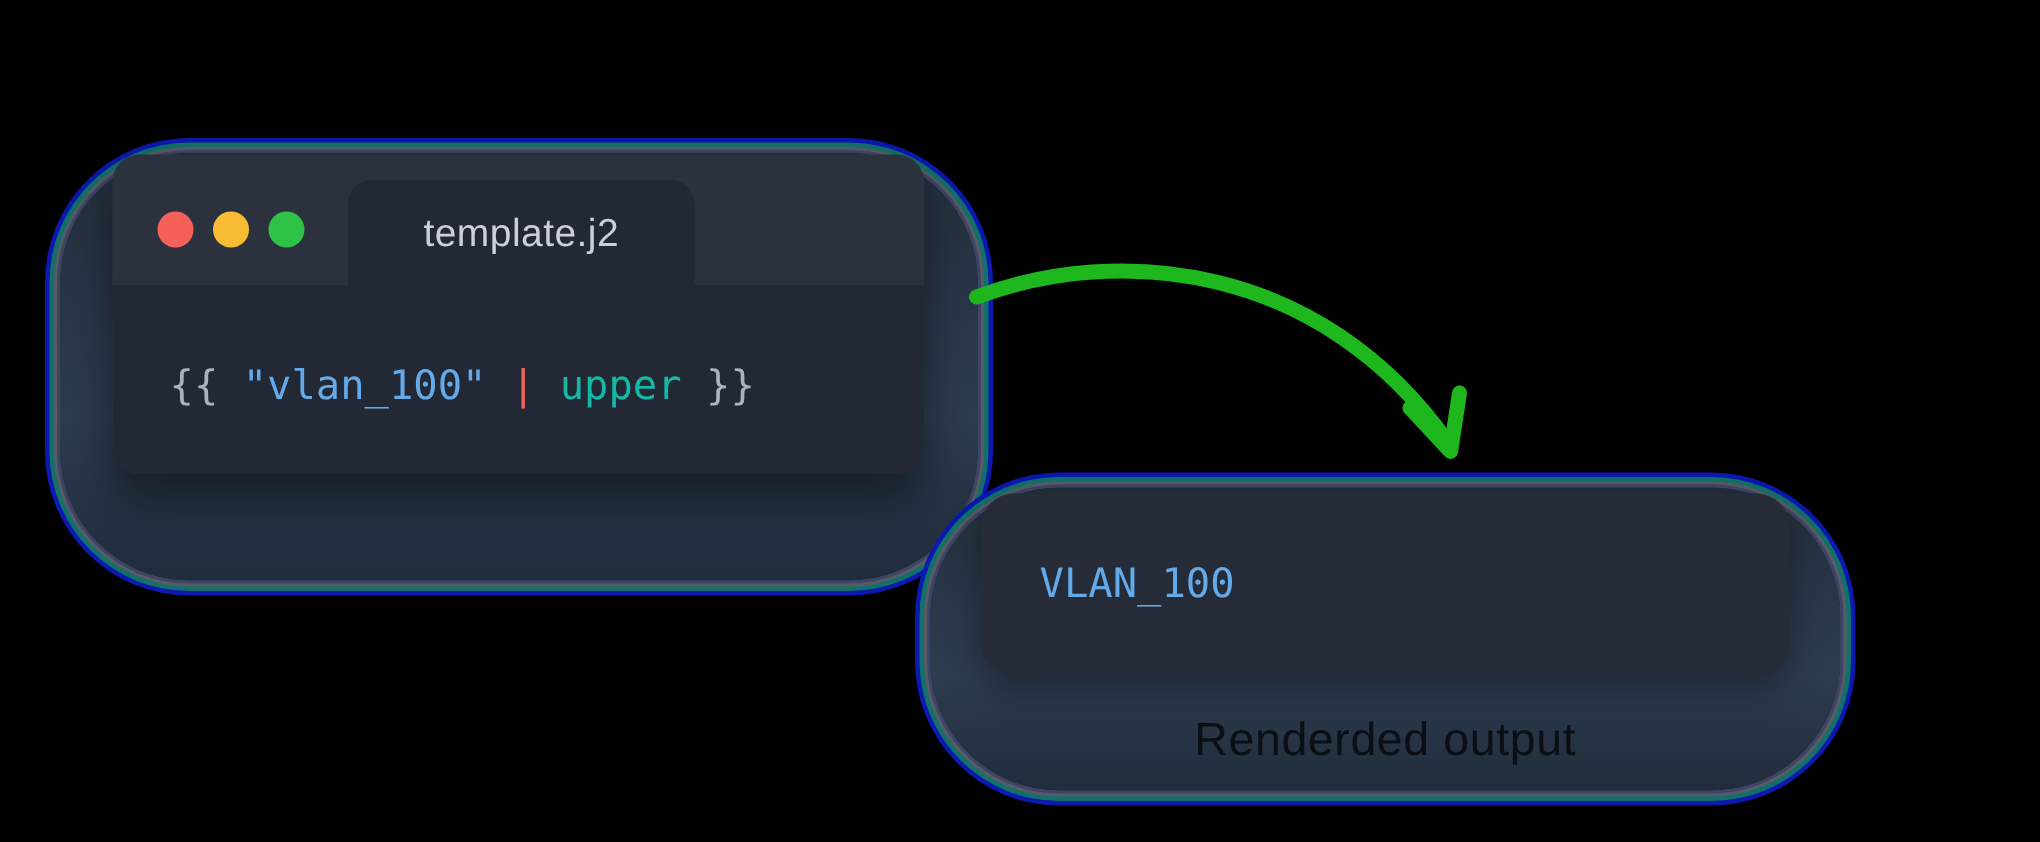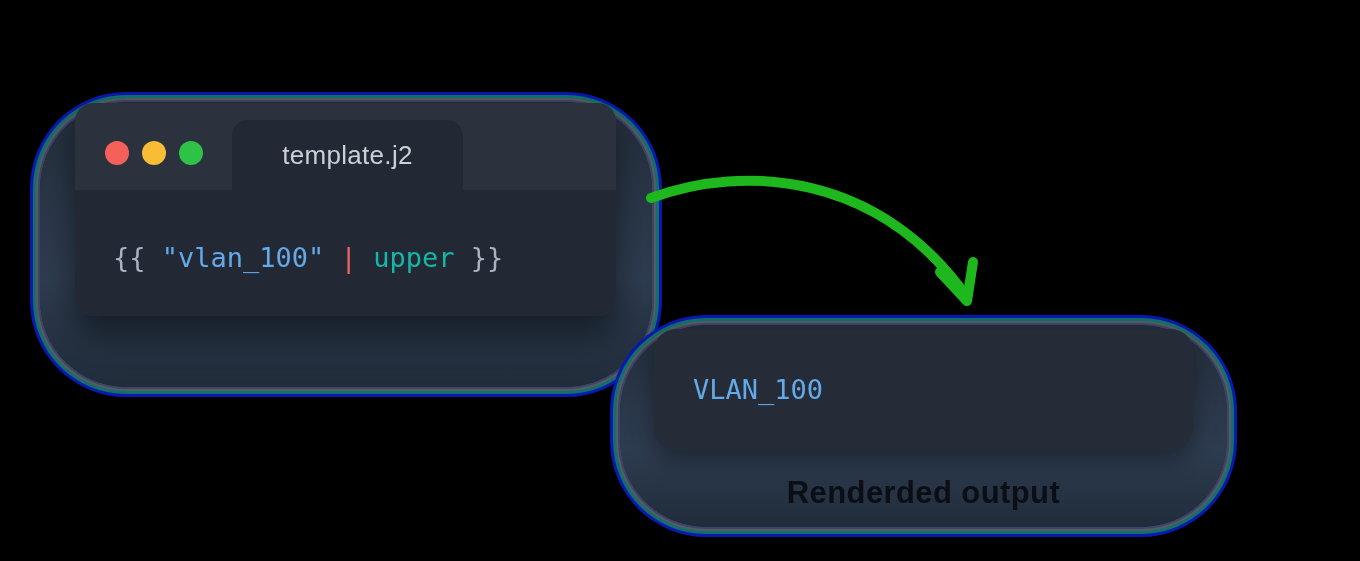--- a/index.html
+++ b/index.html
@@ -96,21 +96,21 @@
     font-family: "DejaVu Sans Mono", monospace;
     font-size: 27px;
     line-height: 1;
     white-space: pre;
   }
   .output-caption {
     position: absolute;
     left: 0; top: 150px;
     width: 100%;
     text-align: center;
-    font-weight: 700;
+    font-weight: 400;
     font-size: 31px;
     letter-spacing: 0.4px;
     color: #0b0f15;
   }
 
   
   .arrow-svg {
     position: absolute;
     left: 0; top: 0;
     width: 1360px; height: 561px;

